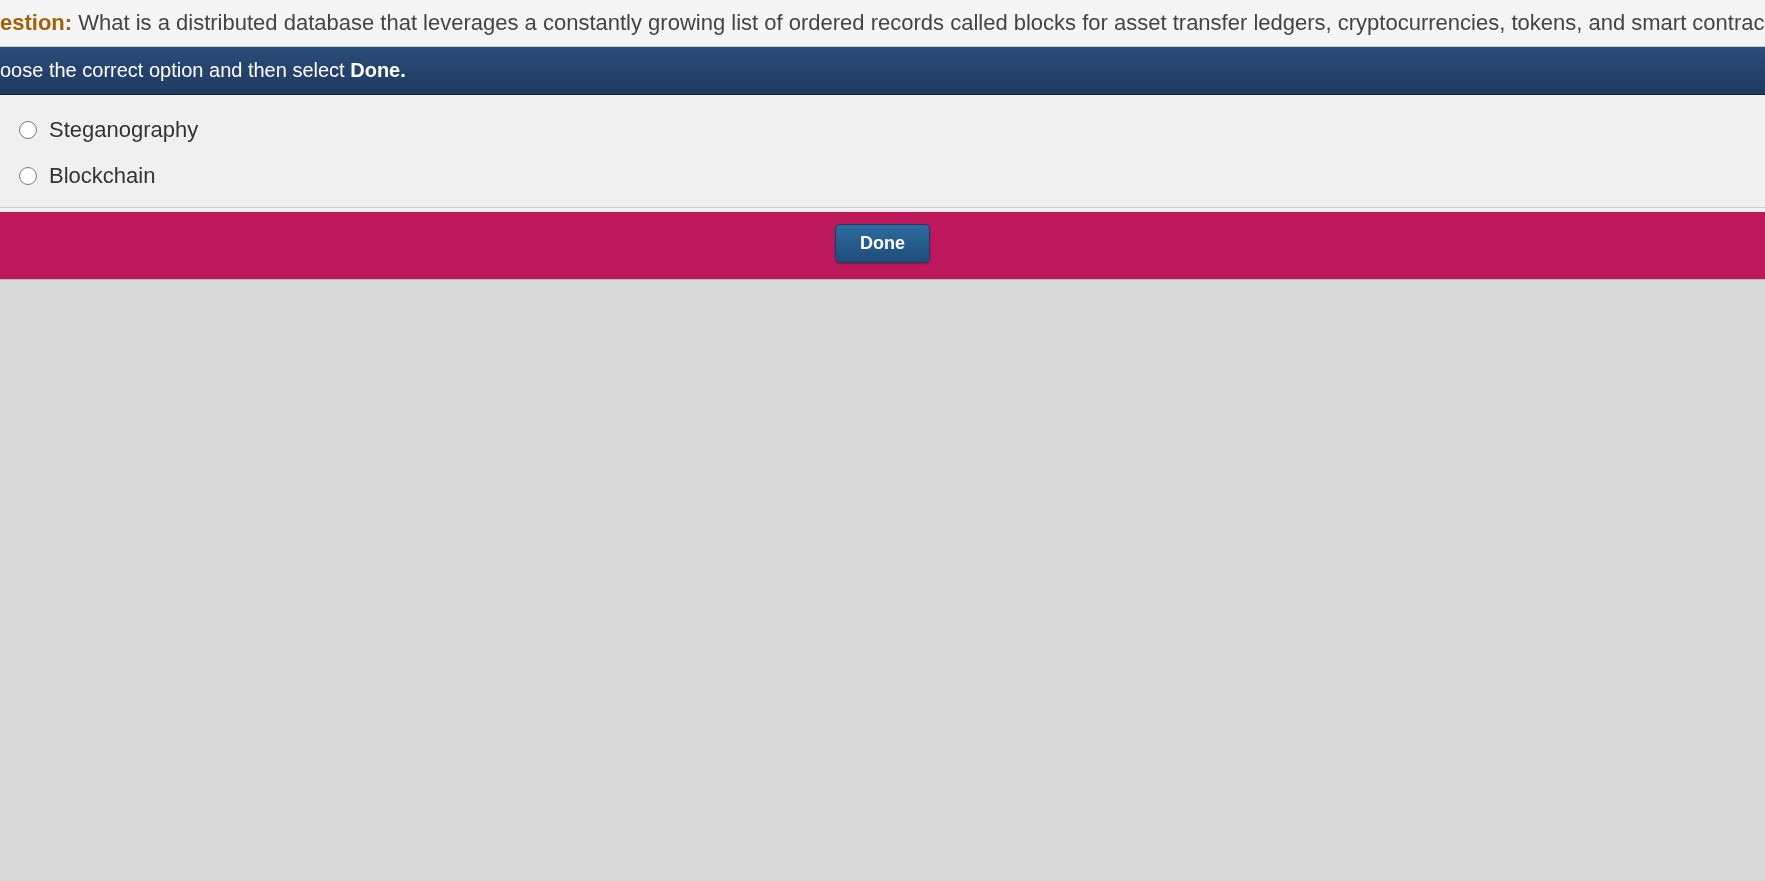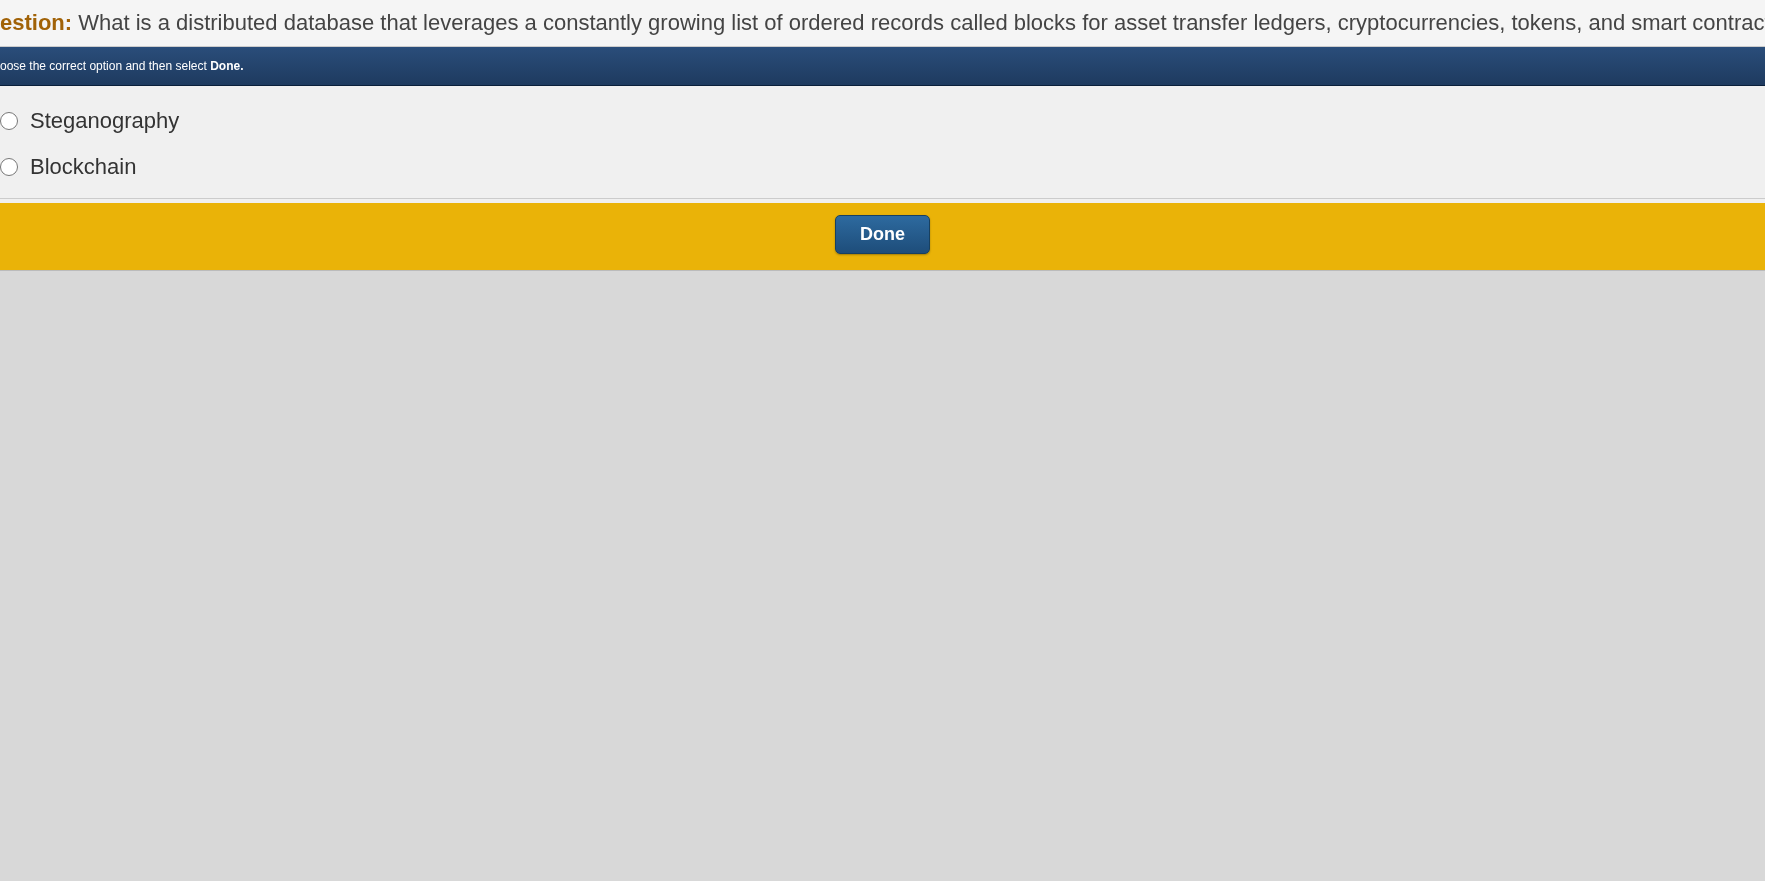--- a/index.html
+++ b/index.html
@@ -26,50 +26,51 @@
       font-weight: bold;
       color: #a16207;
     }
     .question-text {
       color: #444;
     }
     .instruction-bar {
       background: linear-gradient(to bottom, #2a4d7a, #1e3a5f);
       color: #fff;
       padding: 12px 0 12px 0;
-      font-size: 12px;
+      font-size: 20px;
       border-bottom: 1px solid #0a1f3a;
     }
     .instruction-bar .bold {
       font-weight: bold;
     }
     .options-area {
       background: #f0f0f0;
       padding: 12px 0 4px 0;
     }
     .option-row {
       display: flex;
       align-items: center;
       padding: 10px 0 10px 0;
       font-size: 22px;
       color: #333;
       cursor: pointer;
+      margin-left: 19px;
     }
     .option-row input[type="radio"] {
       width: 18px;
       height: 18px;
       margin-right: 12px;
       cursor: pointer;
     }
     .divider {
       border-top: 1px solid #ccc;
       margin-top: 8px;
     }
     .done-area {
-      background: #eab308;
+      background: #be185d;
       padding: 12px 0 16px 0;
       text-align: center;
       border-bottom: 1px solid #bbb;
     }
     .done-button {
       background: linear-gradient(to bottom, #2d6a9f, #1e4d7a);
       color: #fff;
       border: 1px solid #184060;
       border-radius: 5px;
       padding: 8px 24px;

